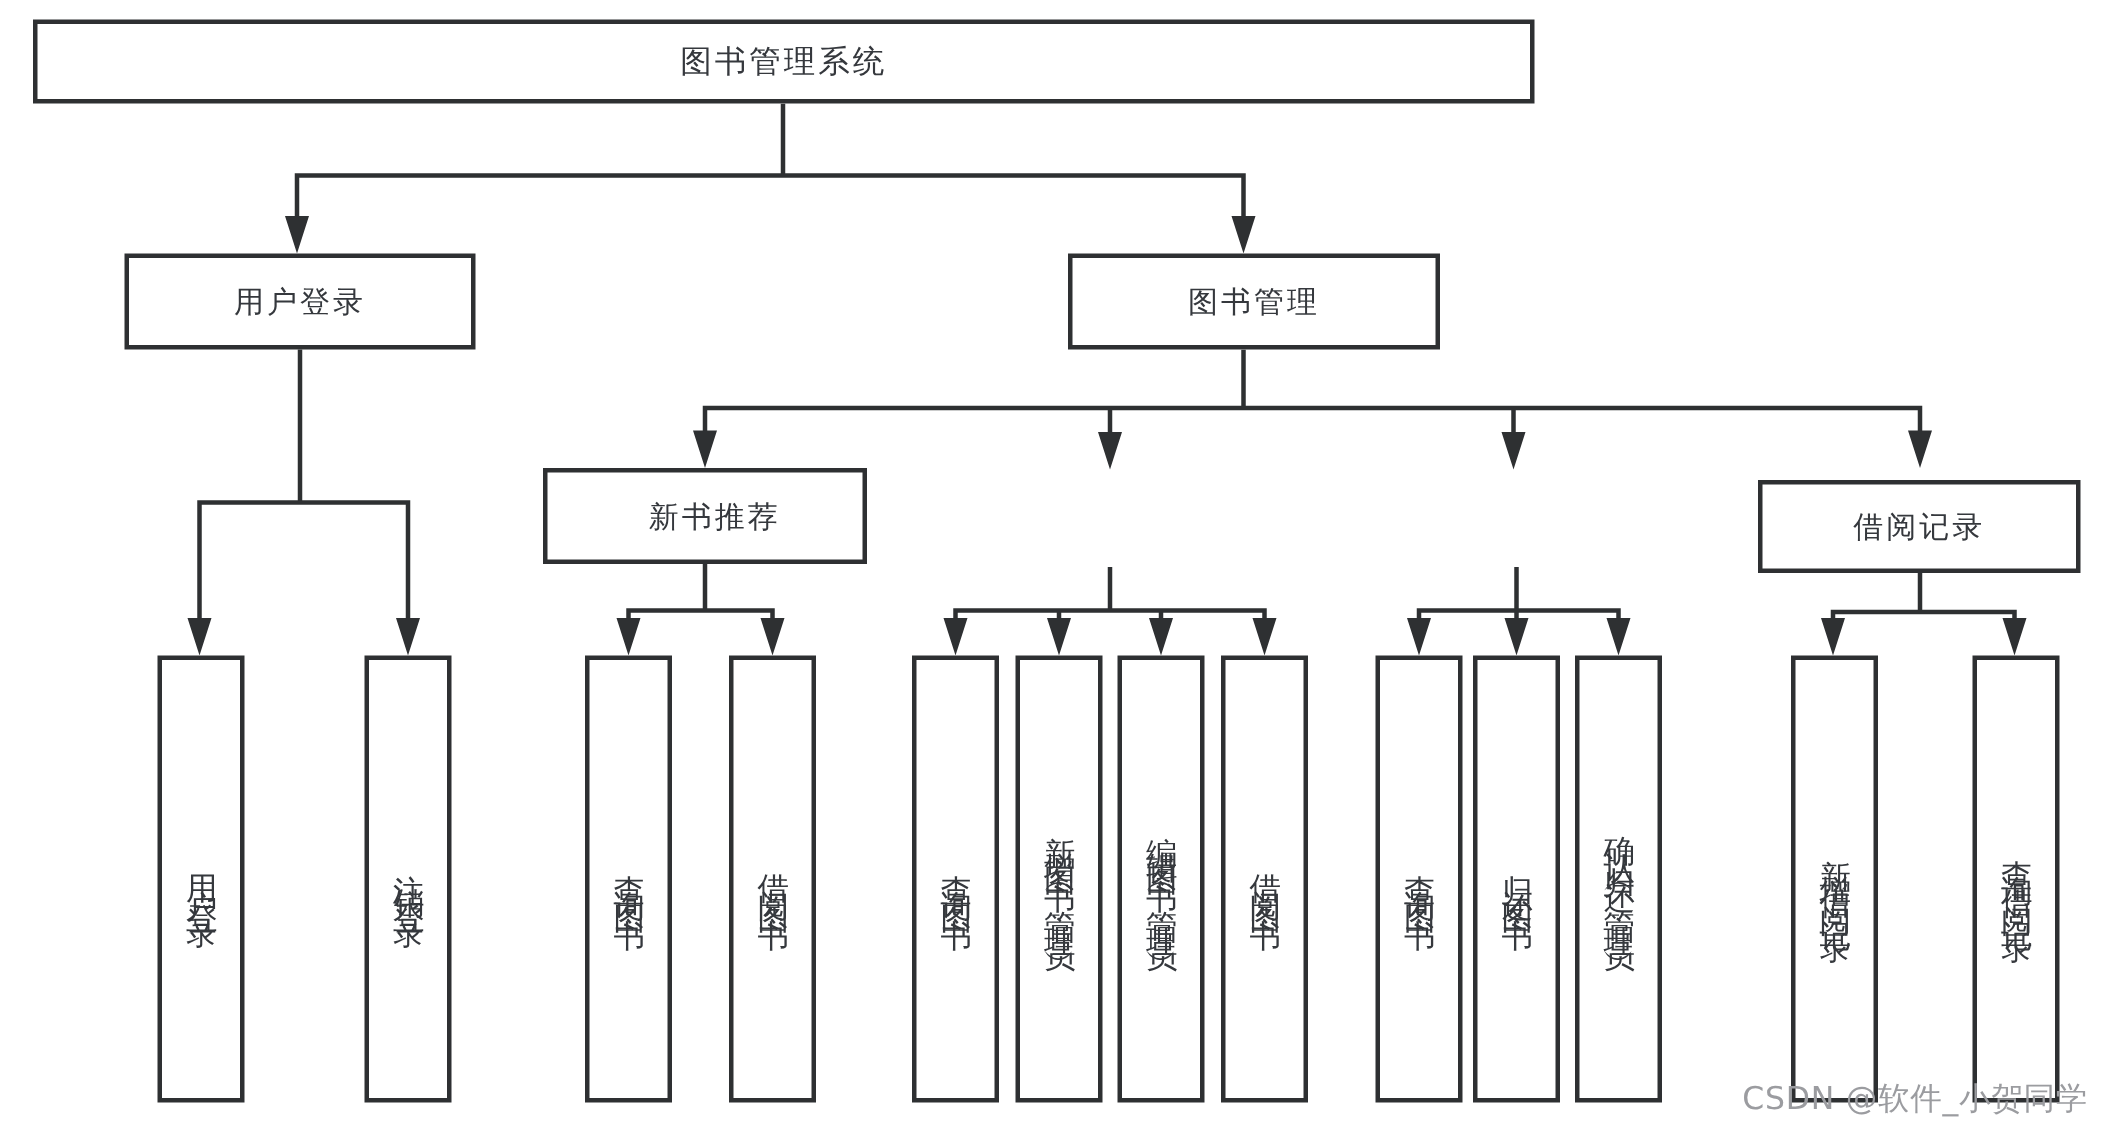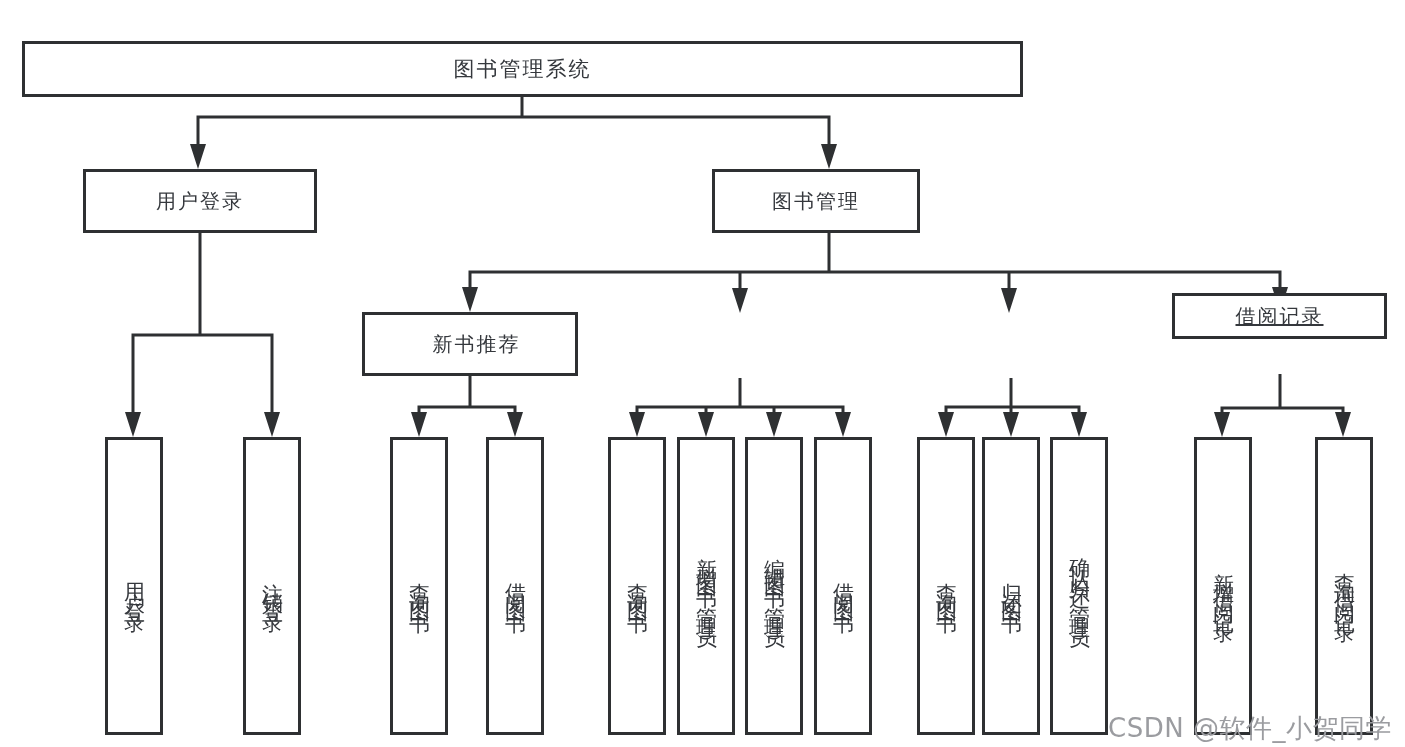--- a/index.html
+++ b/index.html
@@ -52,21 +52,21 @@
     text-orientation: mixed;
     font-size: 21px;
     letter-spacing: 10px;
     white-space: nowrap;
     line-height: 1;
   }
   .watermark {
     position: absolute;
     right: 13px;
     bottom: 1px;
-    font-size: 26px;
+    font-size: 21px;
     color: var(--watermark);
     letter-spacing: 0.5px;
     pointer-events: none;
     text-align: right;
   }
 </style>
 </head>
 <body>
 
 <div class="canvas">
@@ -102,27 +102,27 @@
       <path class="s" d="M1011 378 V408.5 M946 407 H1079 M946 405.5 V413 M1011 405.5 V413 M1079 405.5 V413"></path>
       <path class="a" d="M938 412 H954 L946 437 Z M1003 412 H1019 L1011 437 Z M1071 412 H1087 L1079 437 Z"></path>
     </g>
 
     <g>
       <path class="s" d="M1280 374 V409.5 M1222 408 H1343 M1222 406.5 V413 M1343 406.5 V413"></path>
       <path class="a" d="M1214 412 H1230 L1222 437 Z M1335 412 H1351 L1343 437 Z"></path>
     </g>
   </svg>
 
-  <div class="box h root-box" style="left:22px; top:13px; width:1001px; height:56px;margin-top:28px;">图书管理系统</div>
+  <div class="box h root-box" style="left:22px; top:13px; width:1001px; height:56px;">图书管理系统</div>
 
   <div class="box h" style="left:83px; top:169px; width:234px; height:64px;">用户登录</div>
-  <div class="box h" style="left:712px; top:169px; width:208px; height:64px;">图书管理</div>
+  <div class="box h" style="left:712px; top:169px; width:248px; height:64px;">图书管理</div>
 
   <div class="box h" style="left:362px; top:312px; width:216px; height:64px;padding-left:13px;">新书推荐</div>
-  <div class="box h" style="left:1172px; top:293px; width:215px; height:46px;text-decoration:underline;">借阅记录</div>
+  <div class="box h" style="left:1172px; top:320px; width:215px; height:62px;">借阅记录</div>
 
   <div class="box v" style="left:105px;">用户登录</div>
   <div class="box v" style="left:243px;">注销登录</div>
 
   <div class="box v" style="left:390px;">查询图书</div>
   <div class="box v" style="left:486px;">借阅图书</div>
 
   <div class="box v" style="left:608px;">查询图书</div>
   <div class="box v" style="left:677px;">新增图书（管理员）</div>
   <div class="box v" style="left:745px;">编辑图书（管理员）</div>

